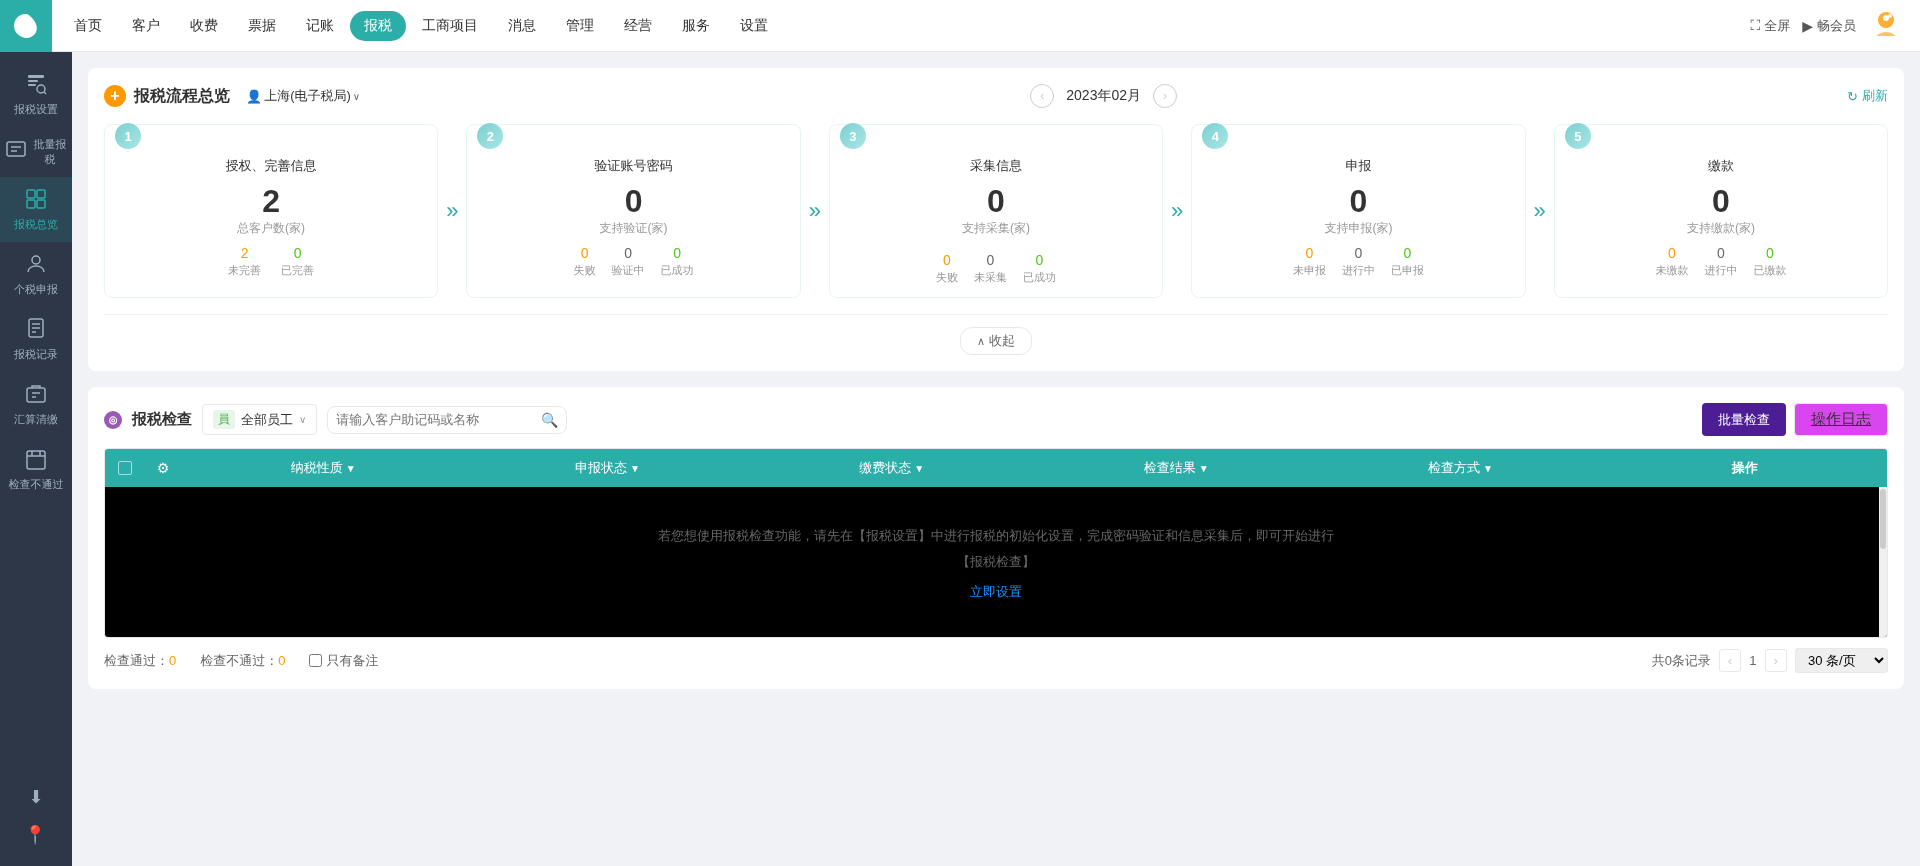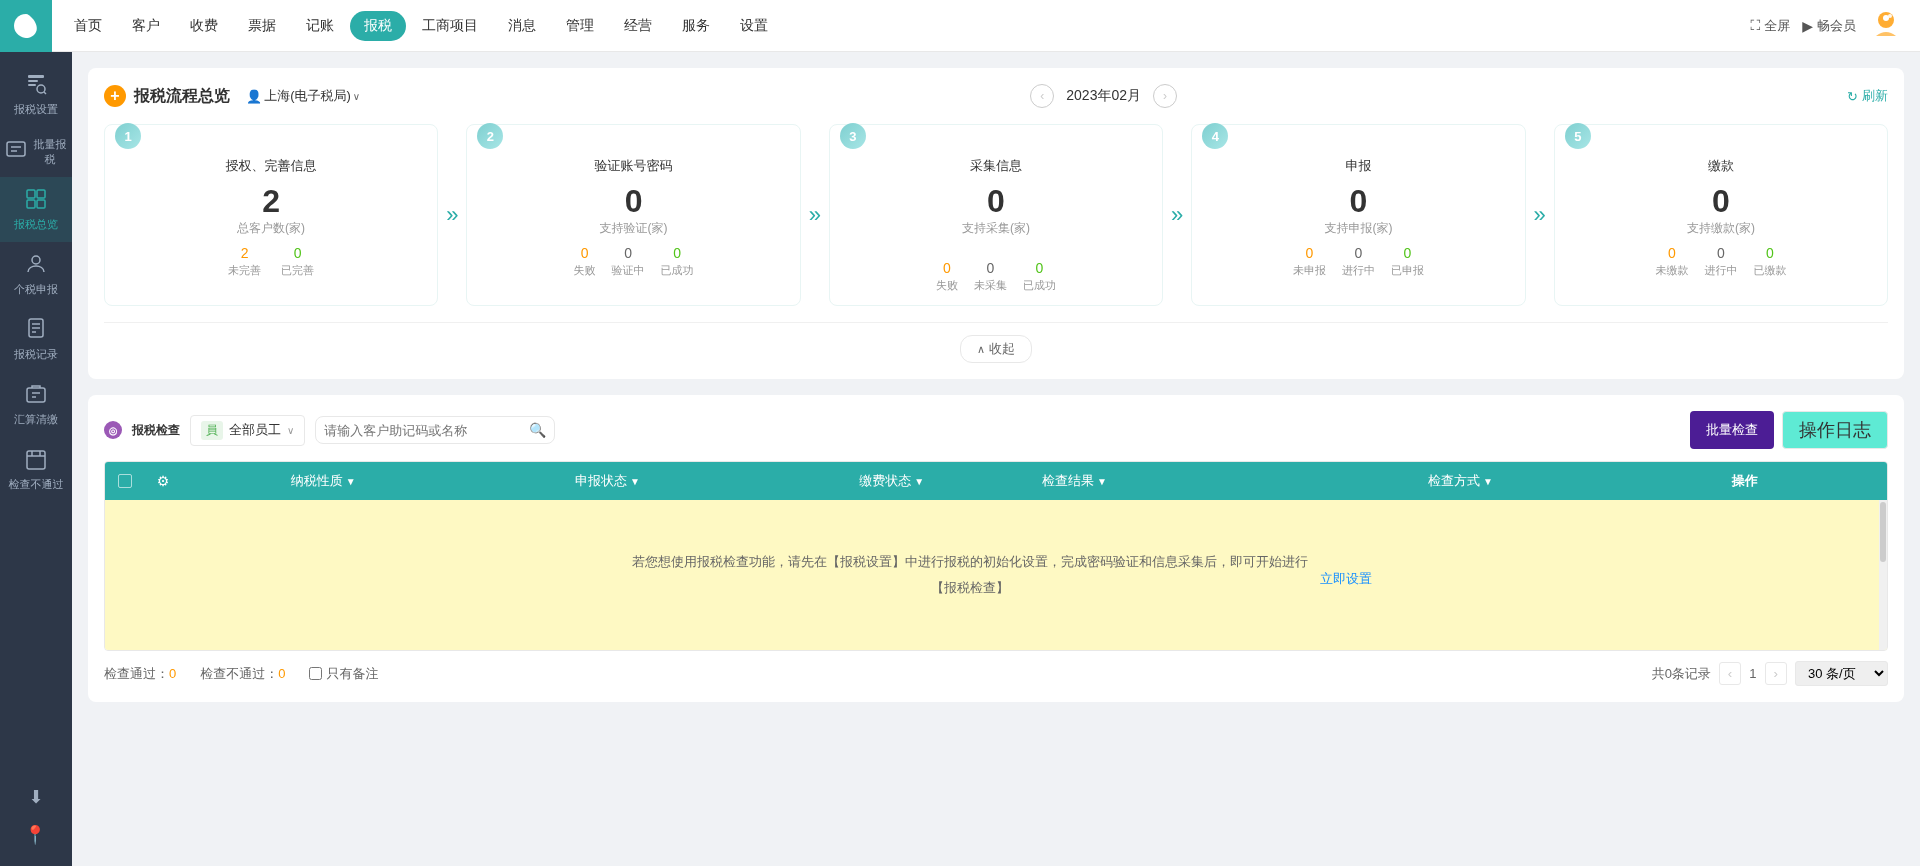--- a/index.html
+++ b/index.html
@@ -201,21 +201,21 @@
             </div>
           </div>
         </div>
 
         <div style="display:flex; align-items:center; padding:0 4px; color:#2bada8; font-size:22px; flex-shrink:0;">»</div>
 
         <div style="flex:1; border:1px solid #e8f5f4; border-radius:8px; padding:16px 12px 12px; position:relative; background:#fff;">
           <div style="position:absolute; top:-2px; left:10px; width:26px; height:26px; background:linear-gradient(135deg,#7ecfd0,#a8e6e6); border-radius:50%; display:flex; align-items:center; justify-content:center; color:#fff; font-size:13px; font-weight:bold;">3</div>
           <div style="text-align:center; font-size:13px; color:#333; margin-top:16px; margin-bottom:8px;">采集信息</div>
           <div style="text-align:center; font-size:32px; font-weight:bold; color:#333;">0</div>
-          <div style="text-align:center; font-size:12px; color:#999; margin-bottom:23px;">支持采集(家)</div>
+          <div style="text-align:center; font-size:12px; color:#999; margin-bottom:15px;">支持采集(家)</div>
           <div style="display:flex; justify-content:center; gap:16px; margin-top:4px;">
             <div style="display:flex; flex-direction:column; align-items:center; gap:2px;">
               <span style="font-size:14px; color:#f90;">0</span>
               <span style="font-size:11px; color:#999;">失败</span>
             </div>
             <div style="display:flex; flex-direction:column; align-items:center; gap:2px;">
               <span style="font-size:14px; color:#666;">0</span>
               <span style="font-size:11px; color:#999;">未采集</span>
             </div>
             <div style="display:flex; flex-direction:column; align-items:center; gap:2px;">
@@ -279,33 +279,33 @@
         </button>
       </div>
     </div>
 
     <div style="background:#fff; border-radius:8px; padding:16px;">
 
       <div style="display:flex; align-items:center; gap:10px; margin-bottom:12px;">
         <div style="width:18px; height:18px; background:#9b59b6; border-radius:50%; display:flex; align-items:center; justify-content:center; flex-shrink:0;">
           <span style="color:#fff; font-size:10px; font-weight:bold;">◎</span>
         </div>
-        <span style="font-size:12px; font-weight:bold; color:#333;">报税检查</span>
+        <span style="font-size:15px; font-weight:bold; color:#333;">报税检查</span>
         <div style="border:1px solid #e8e8e8; border-radius:4px; padding:5px 10px; font-size:13px; display:flex; align-items:center; gap:6px; cursor:pointer; color:#333; background:#fff;">
           <span style="background:#e8f5e9; color:#4caf50; padding:1px 5px; border-radius:3px; font-size:12px;">員</span>
           <span>全部员工</span>
           <span style="color:#999; font-size:10px;">∨</span>
         </div>
         <div style="border:1px solid #e8e8e8; border-radius:8px; padding:5px 8px; display:flex; align-items:center; gap:6px; max-width:240px; flex:1;">
           <input type="text" style="border: none; outline: none; font-size: 13px; color: rgb(51, 51, 51); width: 100%; background: transparent;" placeholder="请输入客户助记码或名称">
           <span style="color:#999; cursor:pointer; font-size:14px;">🔍</span>
         </div>
         <div style="margin-left:auto; display:flex; gap:8px;">
           <button style="background:#4c1d95; color:#fff; border:none; padding:6px 16px; border-radius:4px; cursor:pointer; font-size:13px;">批量检查</button>
-          <button style="background:#5eead4; color:#333; border:1px solid #e8e8e8; padding:6px 16px; border-radius:4px; cursor:pointer; font-size:18px;">操作日志</button>
+          <button style="background:#d946ef; color:#333; border:1px solid #e8e8e8; padding:6px 16px; border-radius:4px; cursor:pointer; font-size:15px;text-decoration:underline;">操作日志</button>
         </div>
       </div>
 
       <div style="border:1px solid #e8e8e8; border-radius:4px; overflow:hidden;">
 
         <div style="background:#2bada8; display:flex; color:#fff; font-size:13px;">
           <div style="width:40px; padding:10px; display:flex; align-items:center; justify-content:center; flex-shrink:0;">
             <div style="width:14px; height:14px; border:1px solid rgba(255,255,255,0.6); background:transparent; border-radius:2px;"></div>
           </div>
           <div style="width:36px; padding:10px; display:flex; align-items:center; justify-content:center; flex-shrink:0; cursor:pointer;">
@@ -316,32 +316,32 @@
             <span style="font-size:10px;">▼</span>
           </div>
           <div style="flex:1; padding:10px 8px; text-align:center; display:flex; align-items:center; justify-content:center; gap:3px; cursor:pointer;">
             <span>申报状态</span>
             <span style="font-size:10px;">▼</span>
           </div>
           <div style="flex:1; padding:10px 8px; text-align:center; display:flex; align-items:center; justify-content:center; gap:3px; cursor:pointer;">
             <span>缴费状态</span>
             <span style="font-size:10px;">▼</span>
           </div>
-          <div style="flex:1; padding:10px 8px; text-align:center; display:flex; align-items:center; justify-content:flex-start; gap:3px; cursor:pointer;">
+          <div style="flex:1; padding:10px 8px; text-align:center; display:flex; align-items:center; justify-content:center; gap:3px; cursor:pointer;">
             <span>检查结果</span>
             <span style="font-size:10px;">▼</span>
           </div>
           <div style="flex:1; padding:10px 8px; text-align:center; display:flex; align-items:center; justify-content:center; gap:3px; cursor:pointer;">
             <span>检查方式</span>
             <span style="font-size:10px;">▼</span>
           </div>
           <div style="flex:1; padding:10px 8px; text-align:center; display:flex; align-items:center; justify-content:center;font-weight:bold;">操作</div>
         </div>
 
-        <div style="min-height:150px; display:flex; flex-direction:row; justify-content:center; align-items:center; background:#fef9c3; padding:30px; position:relative;">
+        <div style="min-height:150px; display:flex; flex-direction:column; justify-content:center; align-items:center; background:#000000; padding:30px; position:relative;">
           <div style="position:absolute; right:0; top:0; bottom:0; width:8px; background:#f0f0f0; display:flex; flex-direction:column;">
             <div style="width:6px; height:60px; background:#ccc; border-radius:3px; margin:2px auto;"></div>
           </div>
           <p style="color:#666; font-size:13px; text-align:center; line-height:2; max-width:700px;">若您想使用报税检查功能，请先在【报税设置】中进行报税的初始化设置，完成密码验证和信息采集后，即可开始进行【报税检查】</p>
           <div style="color:#1890ff; cursor:pointer; font-size:13px; margin-top:8px;">立即设置</div>
         </div>
       </div>
 
       <div style="display:flex; align-items:center; padding:10px 0 0; border-top:0px solid #f0f0f0;">
         <div style="display:flex; gap:24px; font-size:13px; color:#666; align-items:center;">

